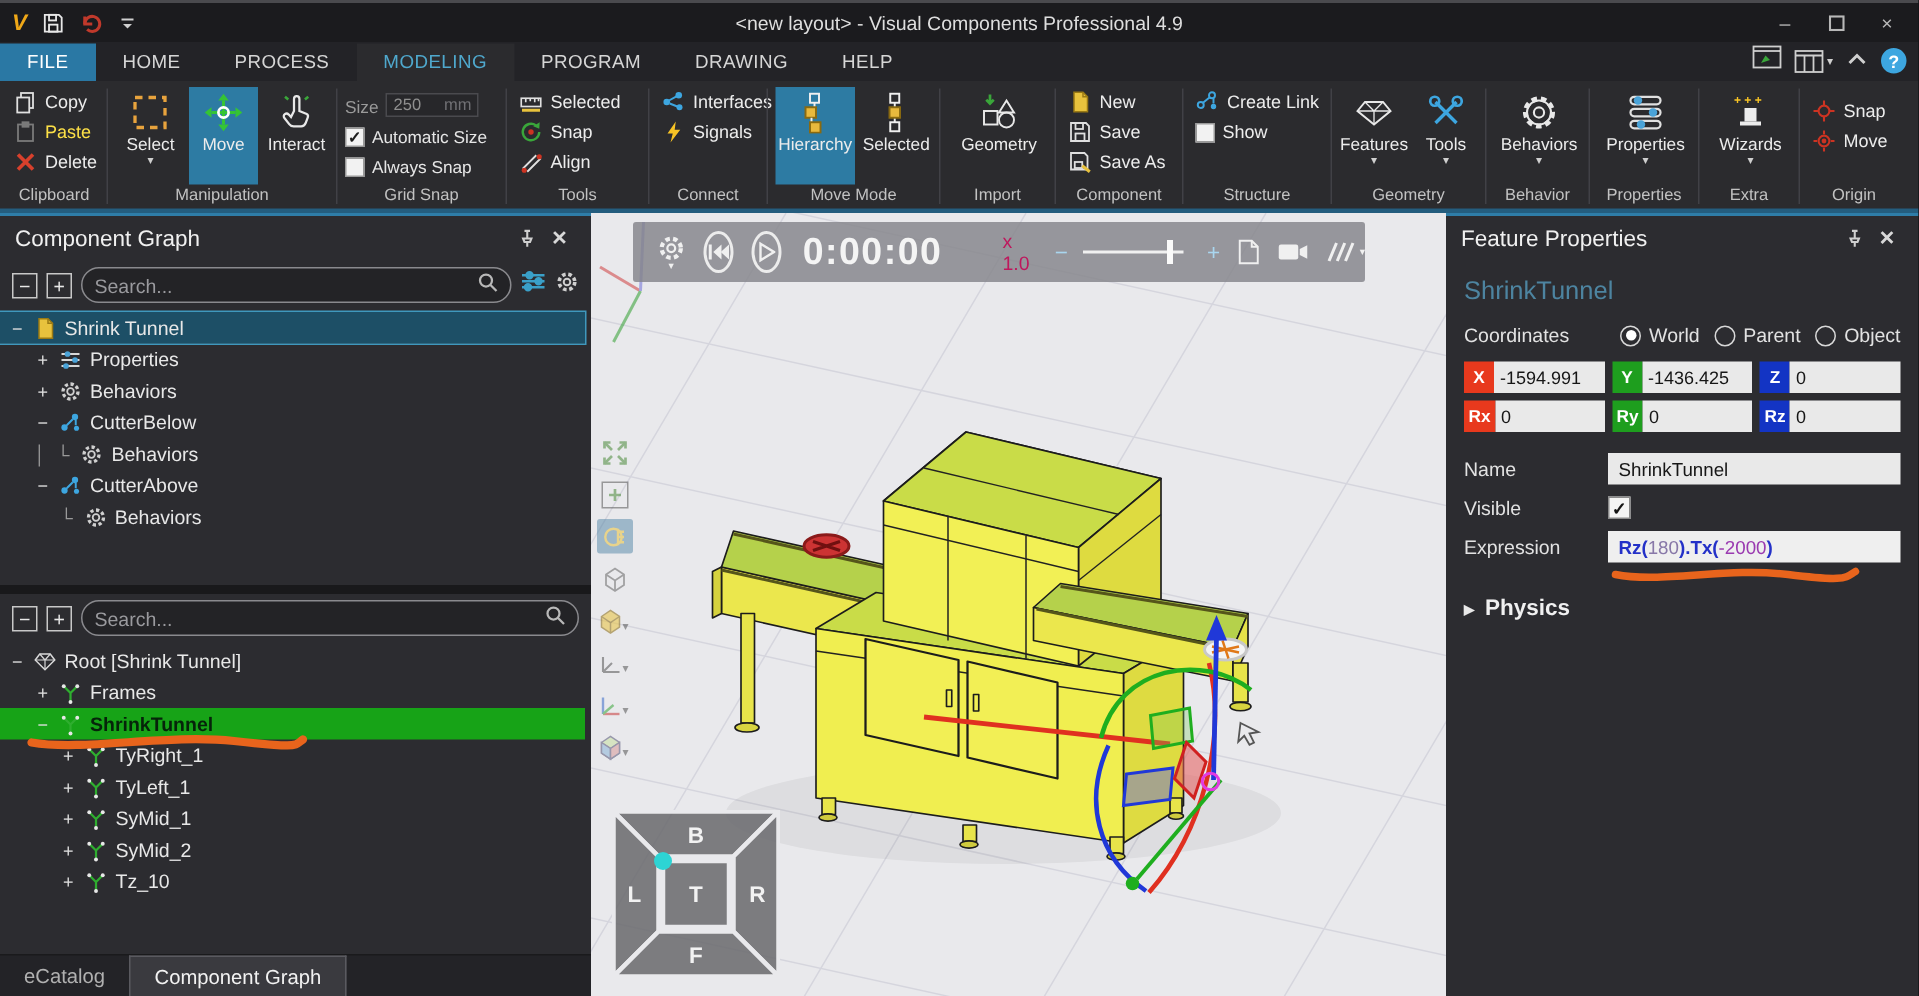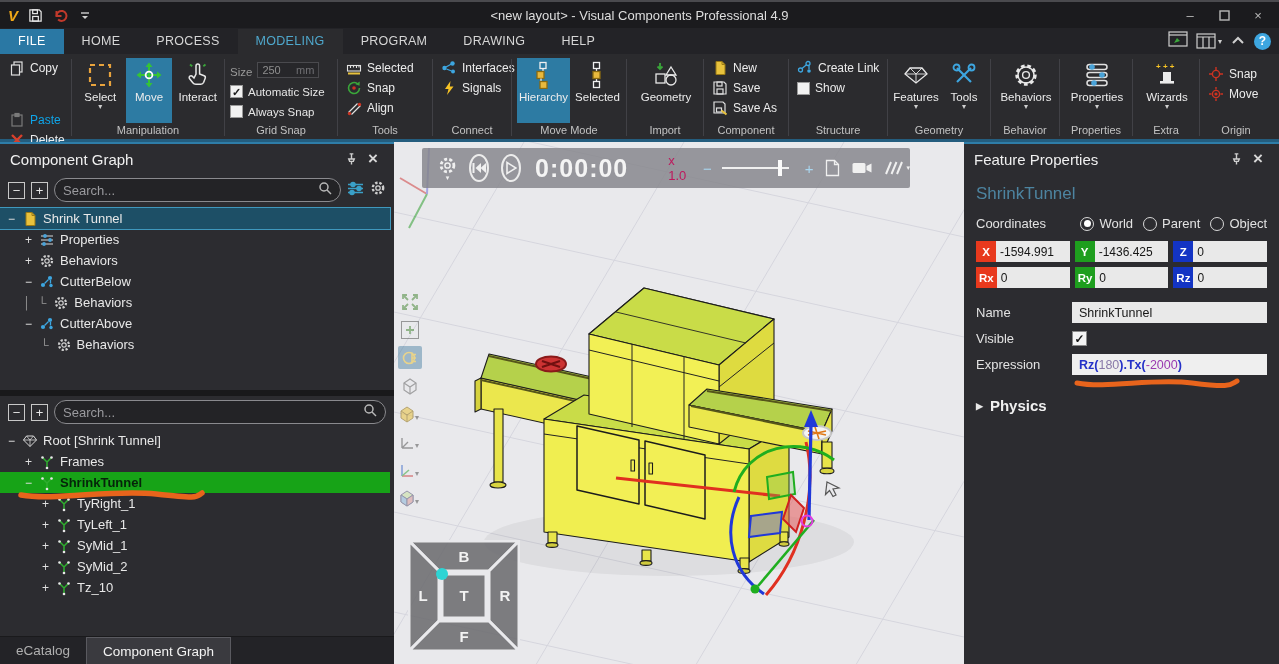--- a/index.html
+++ b/index.html
@@ -26,21 +26,21 @@
   .helpbtn { width:17px; height:17px; border-radius:50%; background:#3da6e0; color:#fff; font-size:12px; font-weight:bold; display:flex; align-items:center; justify-content:center; }
 
   
   .ribbon { height:88px; background:#2b2b2e; display:flex; align-items:stretch; padding:2px 0 0 2px; border-bottom:3px solid #245d7e; flex:0 0 auto; }
   .rgroup { display:flex; flex-direction:column; flex:0 0 auto; }
   .rcontent { flex:1; display:flex; padding:2px 2px 0 4px; gap:2px; }
   .rcontent.col { flex-direction:column; gap:0; justify-content:flex-start; }
   .rlabel { text-align:center; font-size:11px; color:#c2c2c2; padding:1px 0 3px; }
   .rsep { width:1px; background:#414146; margin:3px 1px; }
   .rrow { height:20px; display:flex; align-items:center; gap:5px; padding:0 3px; color:#ececec; font-size:12px; white-space:nowrap; }
-  .rrow.dis { color:#0ea5e9;margin-top:32px; }
+  .rrow.dis { color:#fde047; }
   .ric { width:16px; height:16px; flex:0 0 auto; display:flex; }
   .ric svg { width:100%; height:100%; }
   .rbig { width:50px; display:flex; flex-direction:column; align-items:center; padding-top:3px; color:#ececec; font-size:11.5px; }
   .rbig .bic { width:28px; height:28px; display:flex; margin-bottom:2px; }
   .rbig .bic svg { width:100%; height:100%; }
   .rbig.on { background:#2d7ba3; }
   .caret { font-size:8px; color:#cfcfcf; line-height:8px; }
   .gsrow { height:20px; display:flex; align-items:flex-end; gap:5px; font-size:11.5px; color:#e6e6e6; }
   .gslabel { color:#9a9a9a; }
   .gsbox { width:62px; height:16px; background:#27272a; border:1px solid #4a4a4e; display:flex; align-items:center; padding:0 4px; color:#8f8f8f; font-size:11px; }

